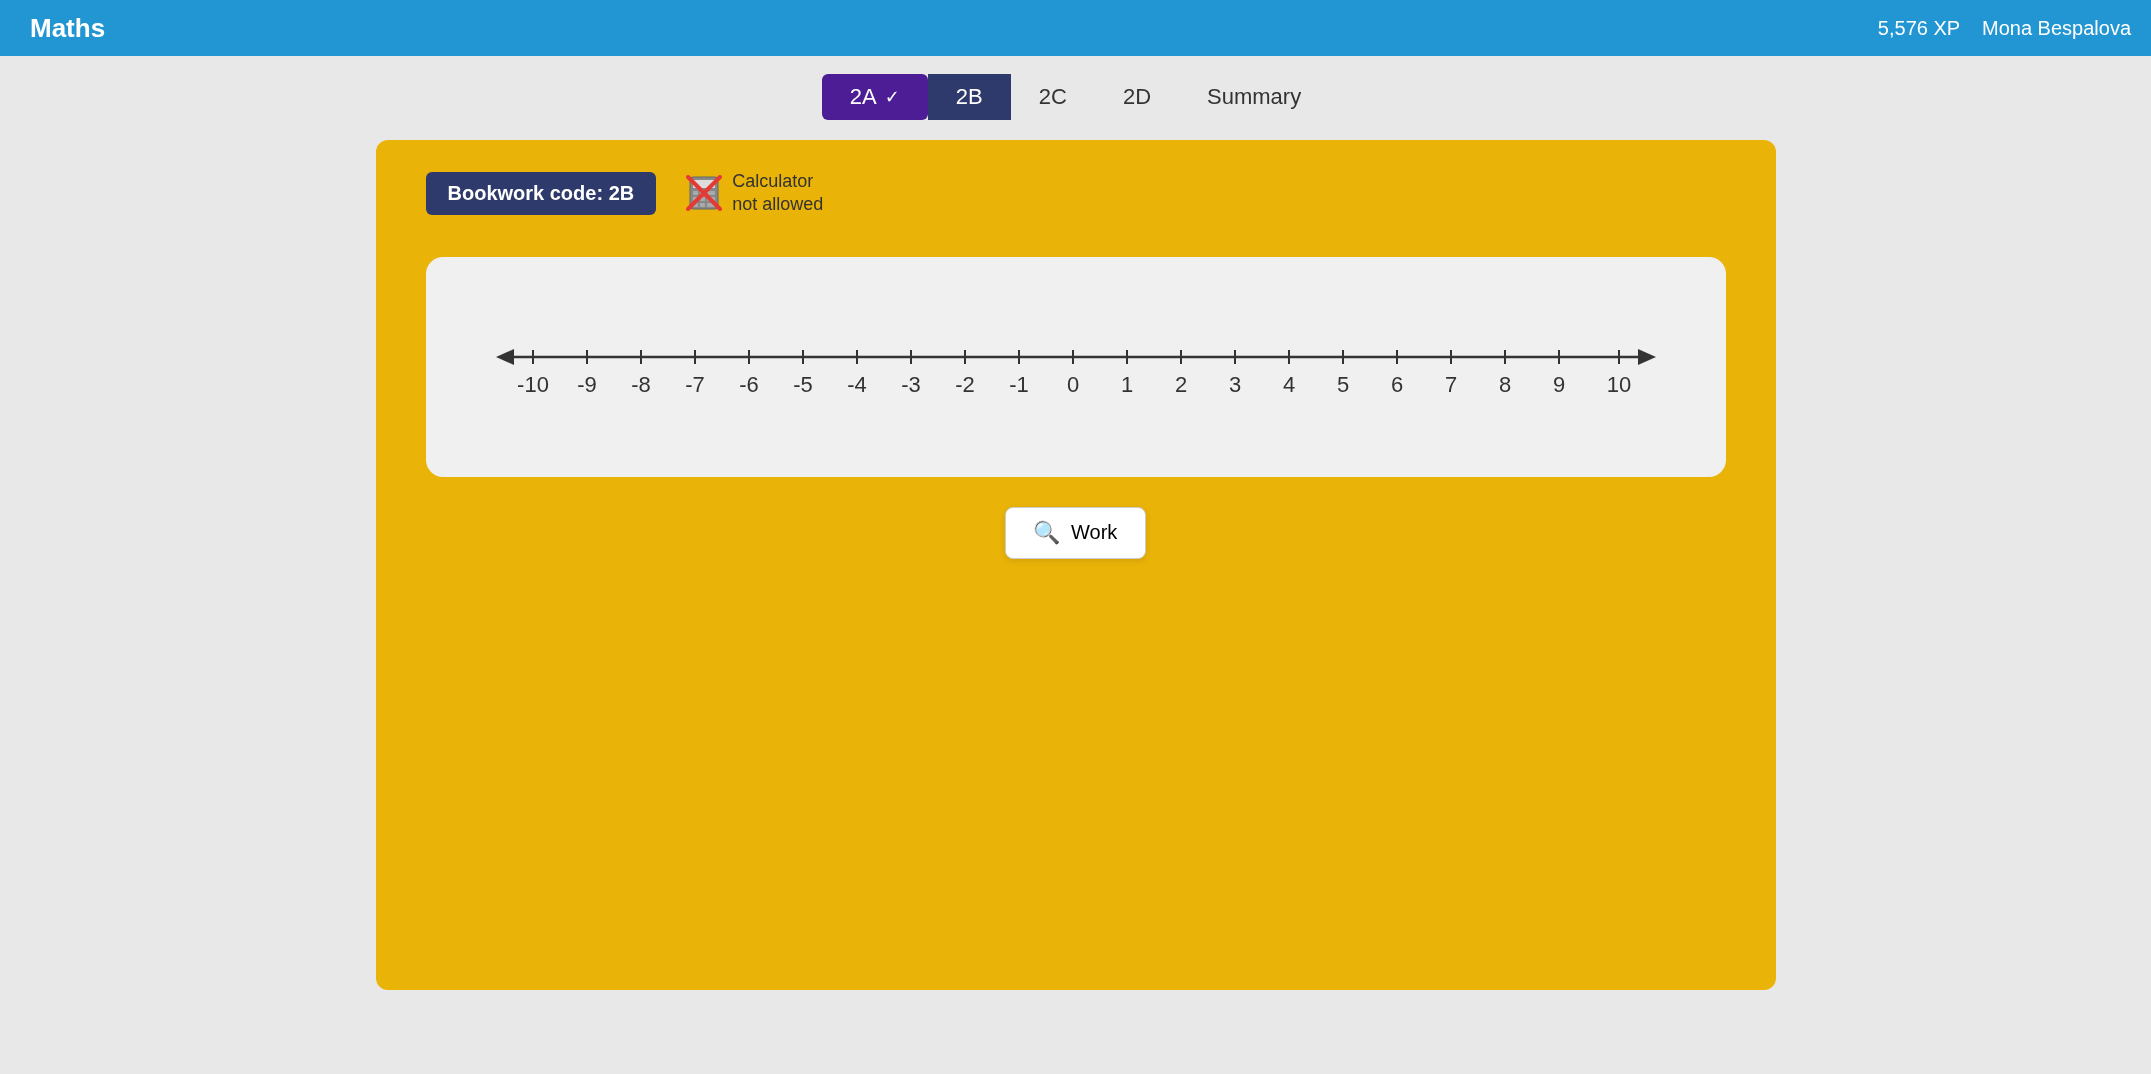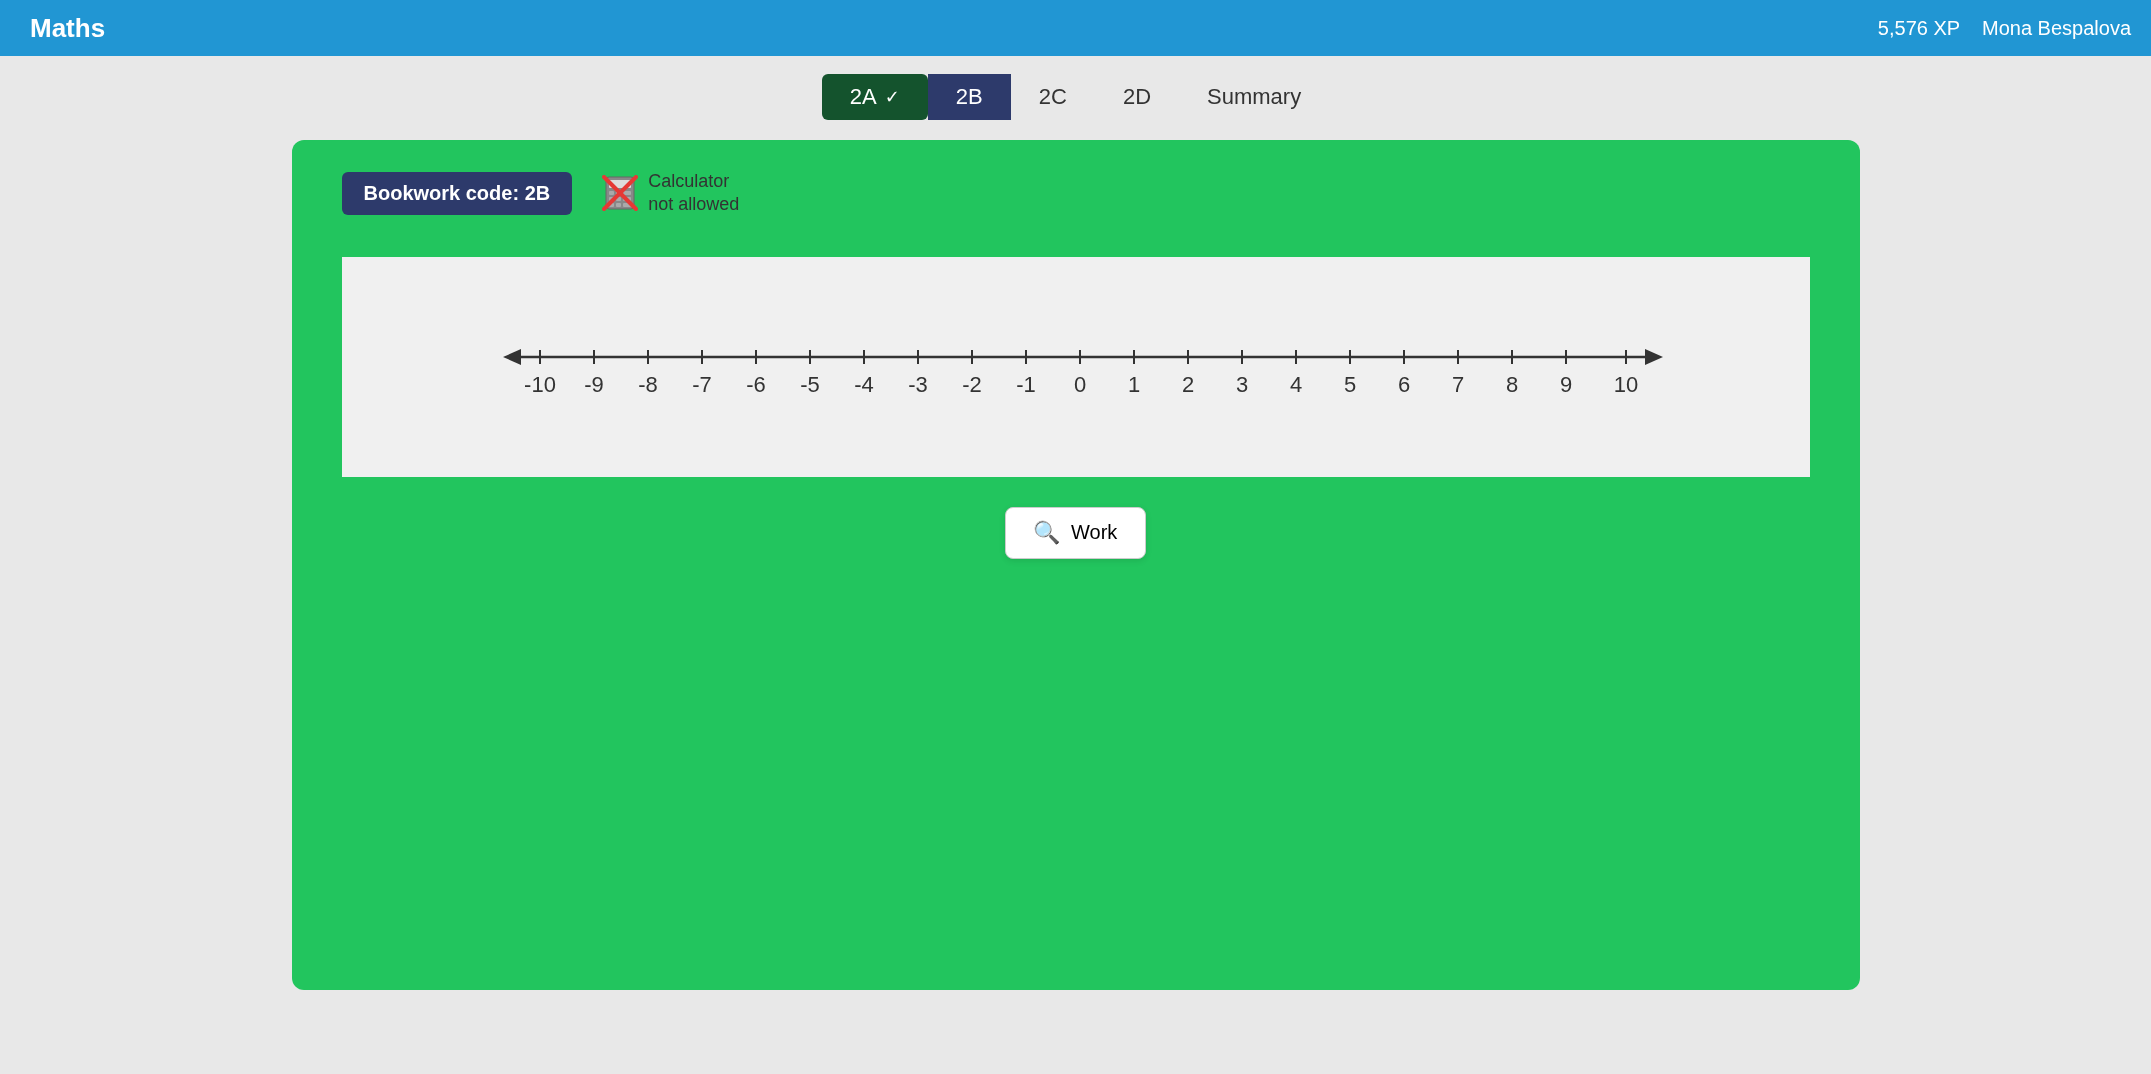--- a/index.html
+++ b/index.html
@@ -52,39 +52,39 @@
       display: flex;
       align-items: center;
       gap: 8px;
     }
     .tab-item.active {
       background: #2d3a6b;
       color: white;
       border-radius: 0;
     }
     .tab-item.completed {
-      background: #14532d;
+      background: #4c1d95;
       color: white;
       border-radius: 6px;
     }
     .checkmark {
       color: white;
       font-size: 18px;
     }
 
     
     .main-content {
       display: flex;
       justify-content: center;
       padding: 10px 40px;
     }
     .content-card {
-      background: #22c55e;
+      background: #eab308;
       border-radius: 12px;
-      width: 1568px;
+      width: 1400px;
       min-height: 850px;
       padding: 30px 50px;
       position: relative;
     }
 
     
     .bookwork-row {
       display: flex;
       align-items: center;
       gap: 30px;
@@ -125,22 +125,22 @@
       font-size: 42px;
       color: #222;
       margin: 30px 0 40px 0;
       font-weight: 400;
       line-height: 1.4;
     }
 
     
     .number-line-container {
       background: #f0f0f0;
-      border-radius: 0;
-      padding: 60px 50px 60px 64px;
+      border-radius: 17px;
+      padding: 60px 50px 60px 50px;
       margin: 0 0 30px 0;
     }
     .number-line-svg-wrapper {
       display: flex;
       justify-content: center;
     }
 
     
     .zoom-row {
       display: flex;

